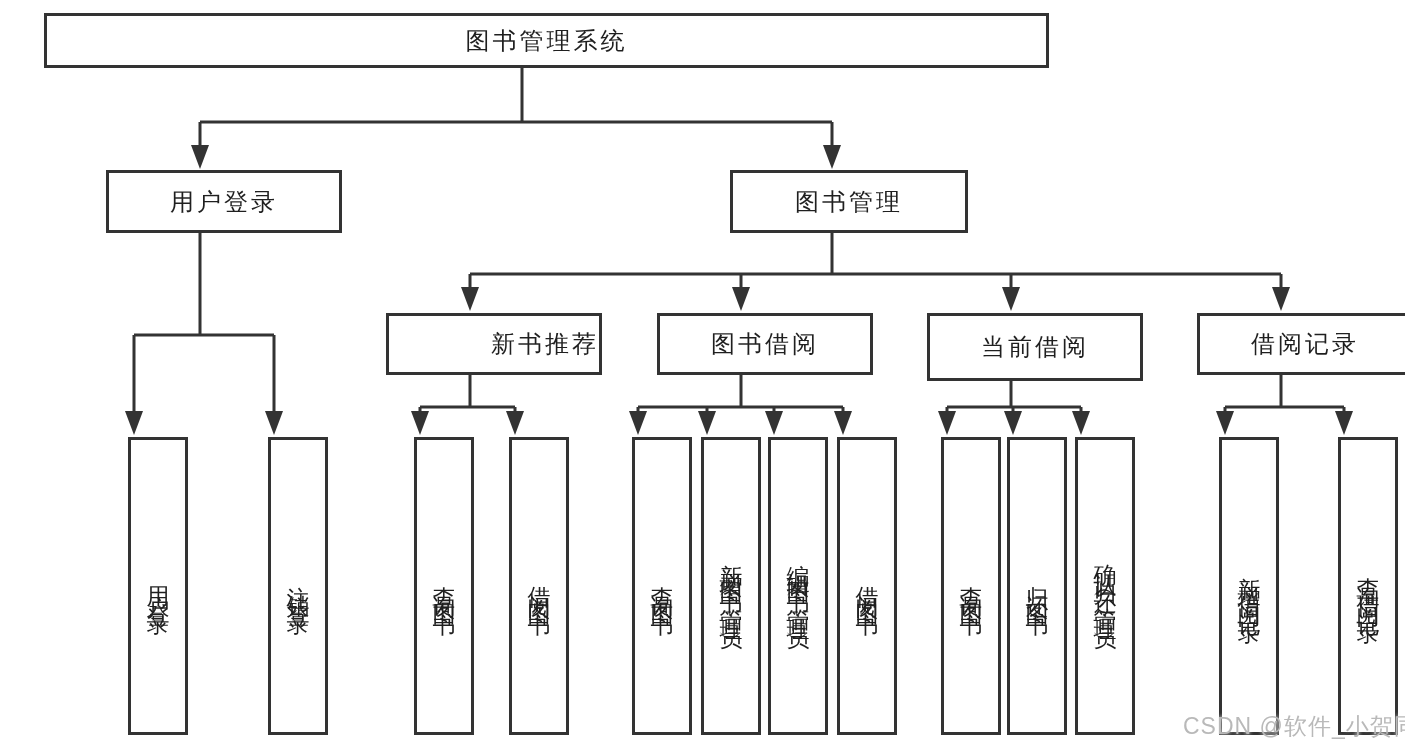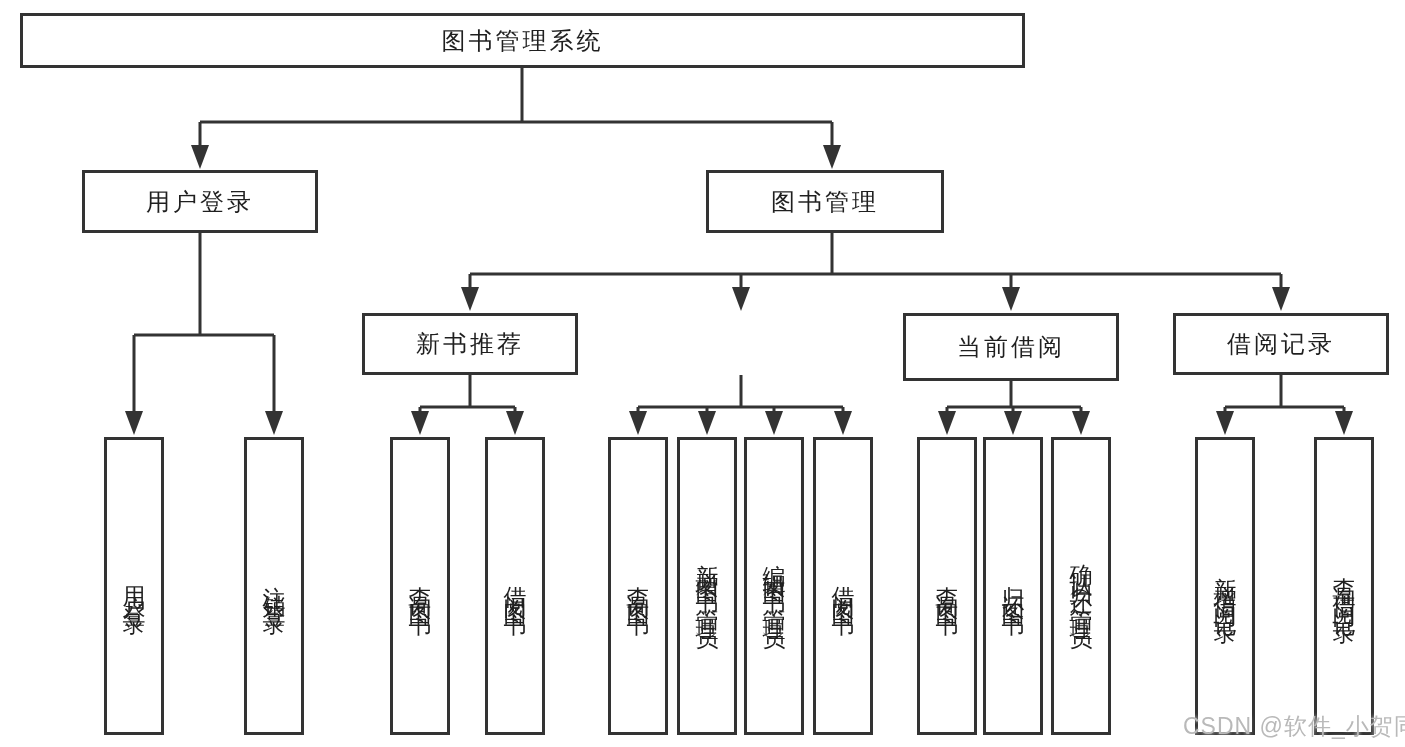--- a/index.html
+++ b/index.html
@@ -20,20 +20,21 @@
   .box {
     position: absolute;
     box-sizing: border-box;
     background: #ffffff;
     border: 3px solid #333333;
     display: flex;
     align-items: center;
     justify-content: center;
     color: #1f1f1f;
     z-index: 2;
+    margin-left: 24px;
   }
   .hlabel {
     font-size: 24px;
     letter-spacing: 3px;
     white-space: nowrap;
   }
   .vtext {
     writing-mode: vertical-rl;
     text-orientation: mixed;
     font-size: 23px;
@@ -93,22 +94,25 @@
     <span class="hlabel">图书管理系统</span>
   </div>
 
   <div class="box" style="left:82px; top:170px; width:236px; height:63px;">
     <span class="hlabel">用户登录</span>
   </div>
   <div class="box" style="left:706px; top:170px; width:238px; height:63px;">
     <span class="hlabel">图书管理</span>
   </div>
 
-  <div class="box" style="left:362px; top:313px; width:216px; height:62px;">
+  <div class="box" style="left:362px; top:313px; width:216px; height:62px;justify-content:flex-end;">
     <span class="hlabel">新书推荐</span>
+  </div>
+  <div class="box" style="left:633px; top:313px; width:216px; height:62px;">
+    <span class="hlabel">图书借阅</span>
   </div>
   <div class="box" style="left:903px; top:313px; width:216px; height:68px;">
     <span class="hlabel">当前借阅</span>
   </div>
   <div class="box" style="left:1173px; top:313px; width:216px; height:62px;">
     <span class="hlabel">借阅记录</span>
   </div>
 
   <div class="box" style="left:104px; top:437px; width:60px; height:298px;">
     <span class="vtext">用户登录</span>

